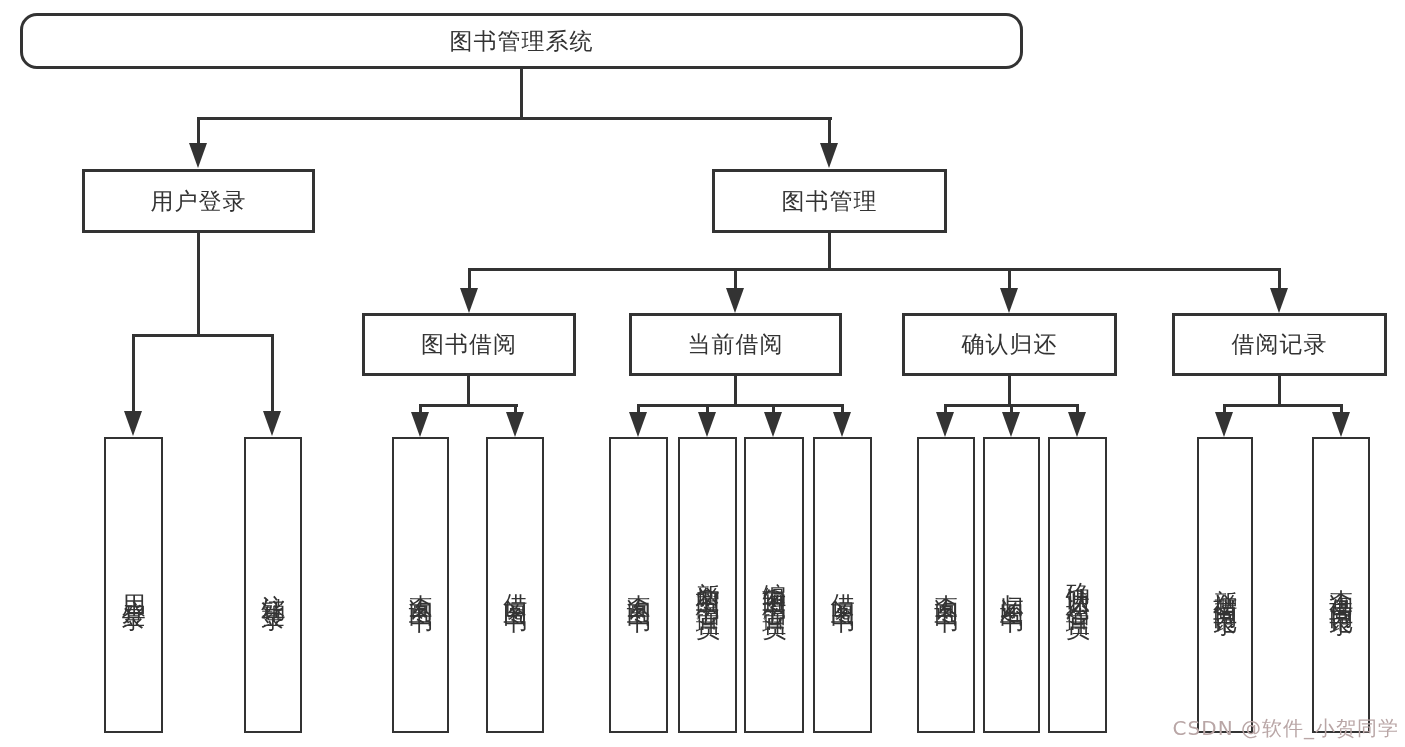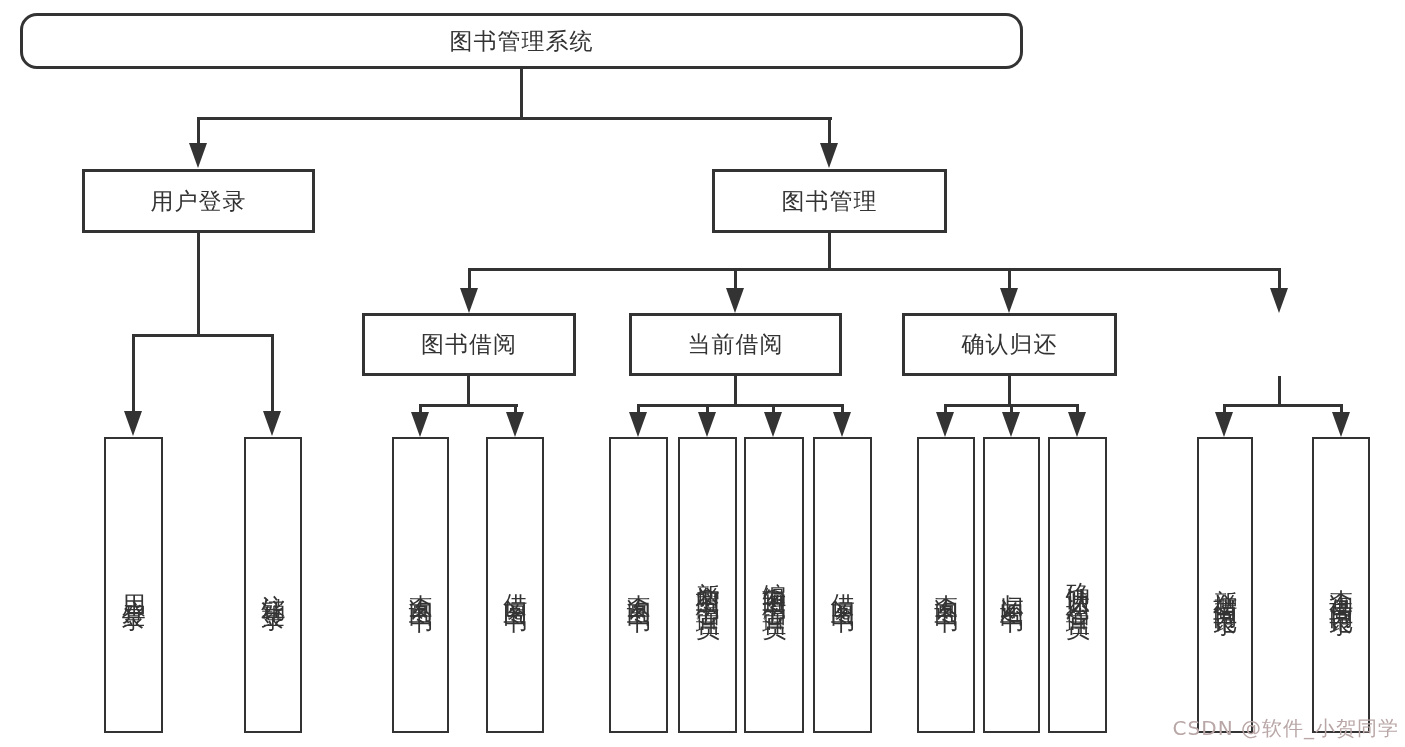--- a/index.html
+++ b/index.html
@@ -52,20 +52,23 @@
   </div>
 
   <div class="hbox" style="left:629px;top:313px;width:213px;height:63px;">
     <span>当前借阅</span>
   </div>
 
   <div class="hbox" style="left:902px;top:313px;width:215px;height:63px;">
     <span>确认归还</span>
   </div>
 
+  <div class="hbox" style="left:1172px;top:313px;width:215px;height:63px;">
+    <span>借阅记录</span>
+  </div>
 
   <div class="vbox" style="left:104px;top:437px;width:59px;height:296px;">
     <span class="vtext">用户登录</span>
   </div>
   <div class="vbox" style="left:244px;top:437px;width:58px;height:296px;">
     <span class="vtext">注销登录</span>
   </div>
 
   <div class="vbox" style="left:392px;top:437px;width:57px;height:296px;">
     <span class="vtext">查询图书</span>

